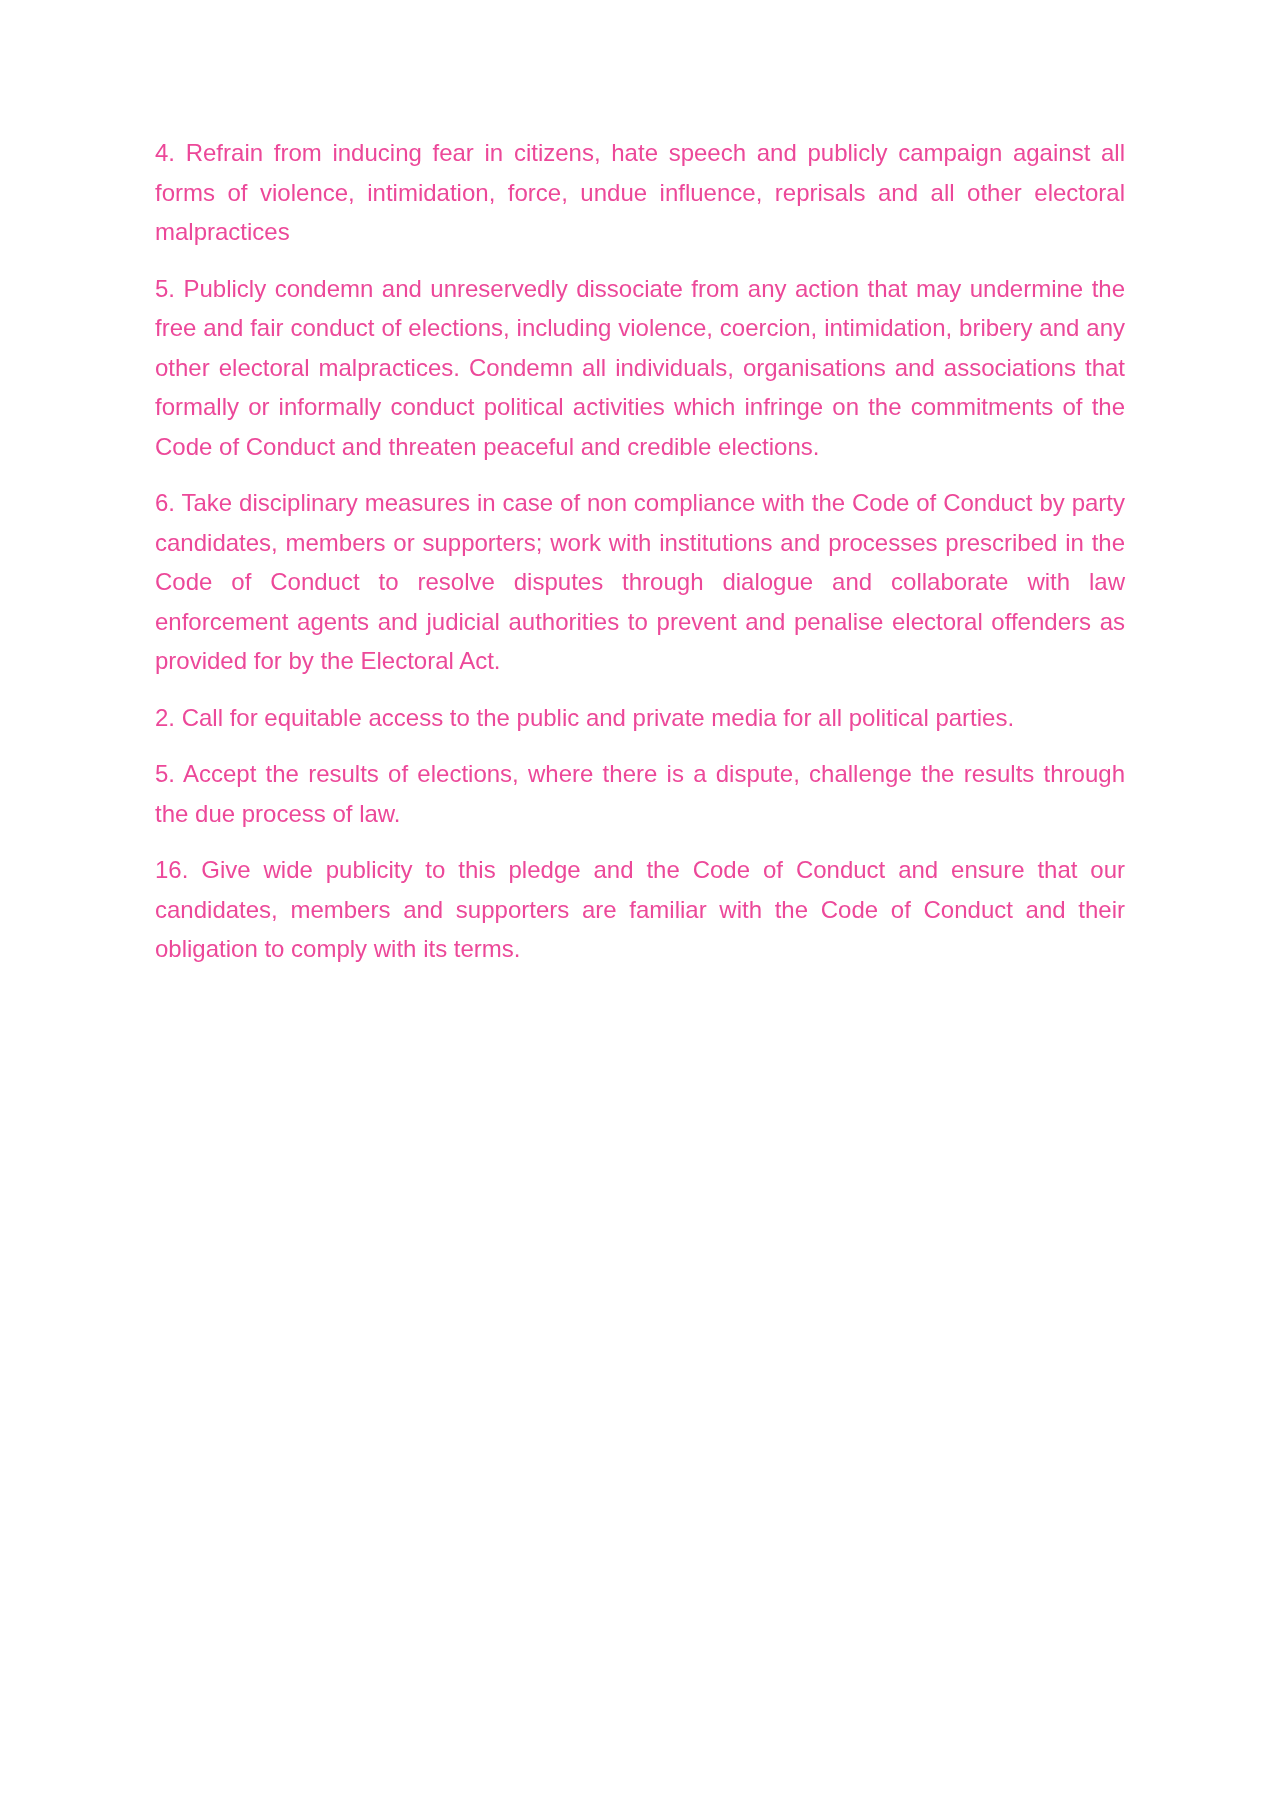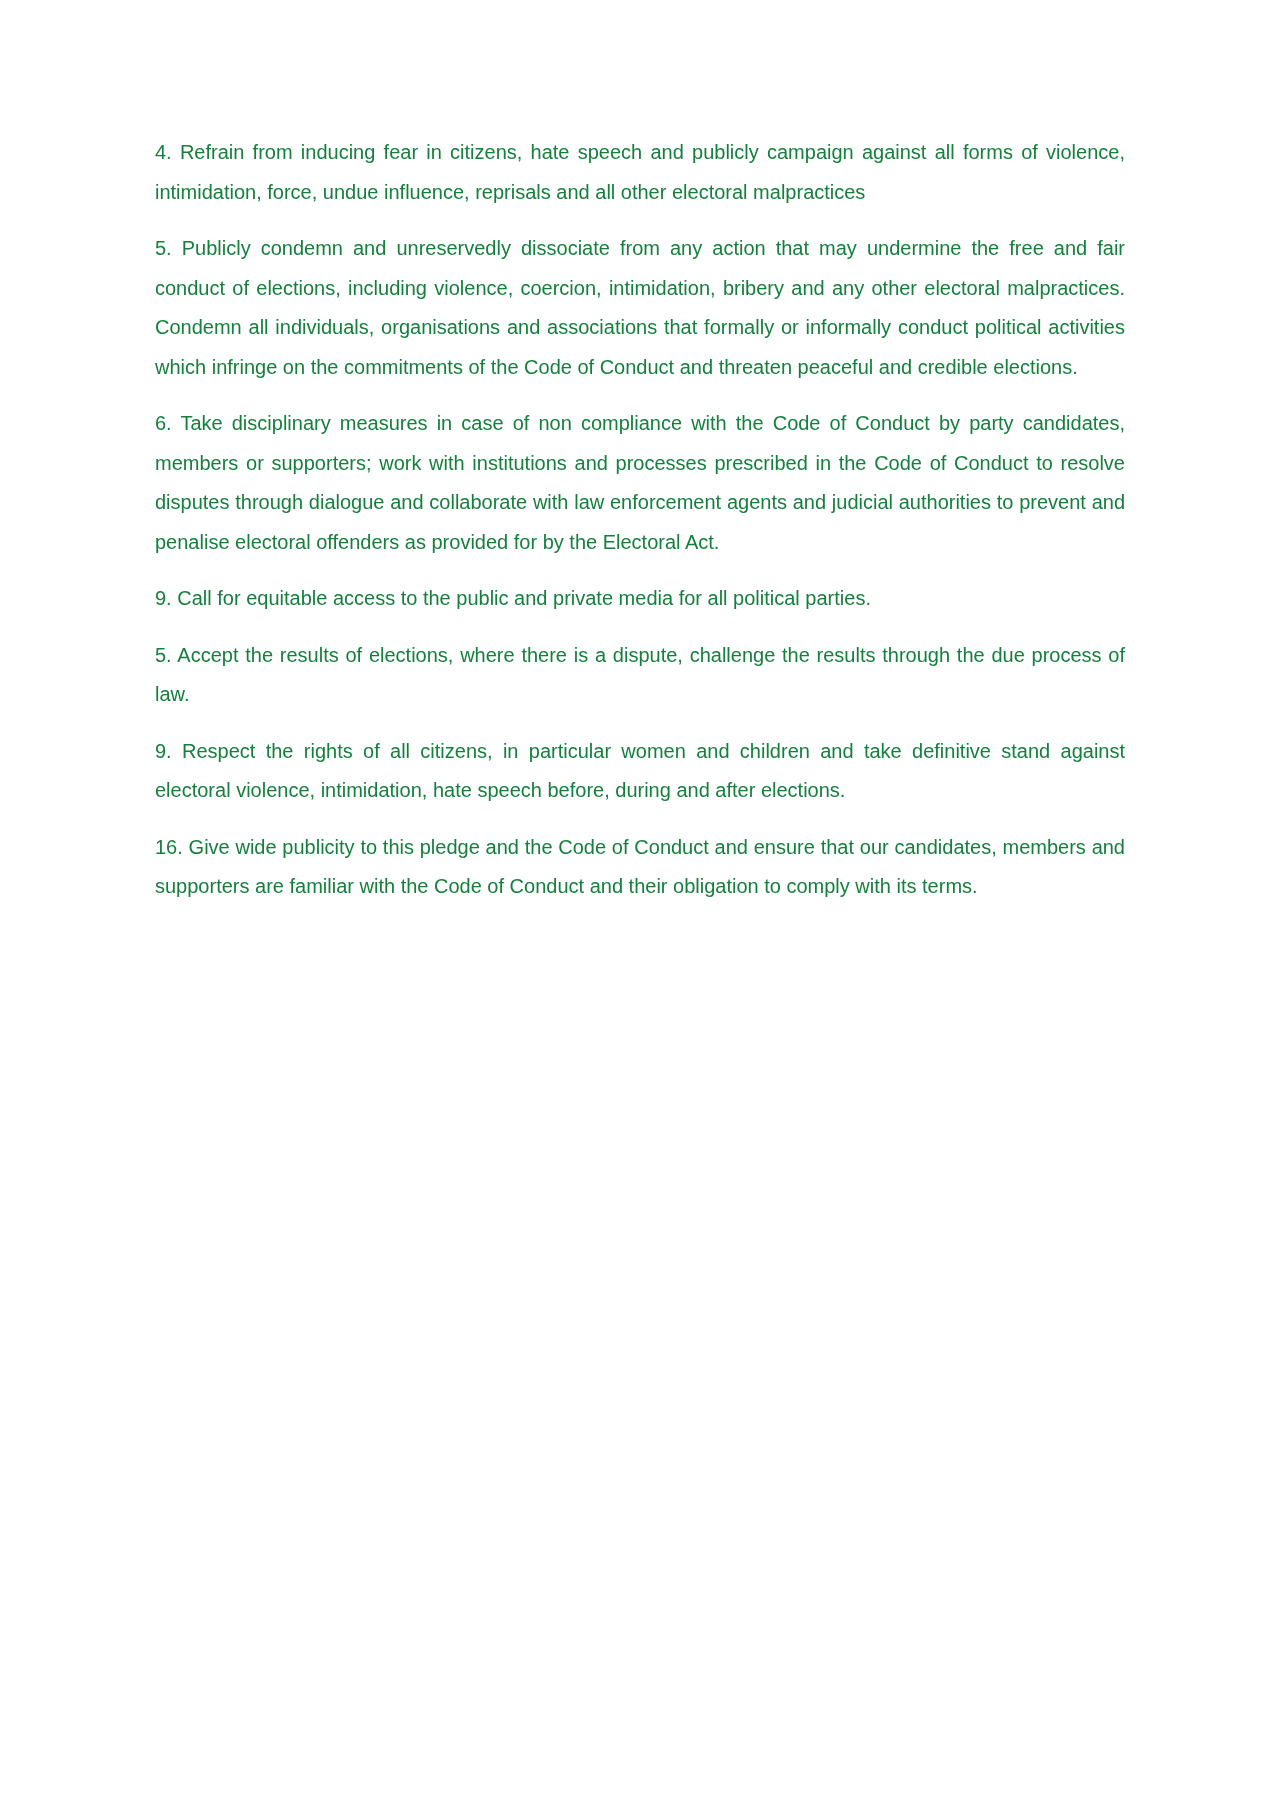--- a/index.html
+++ b/index.html
@@ -1,30 +1,29 @@
 <!DOCTYPE html>
 <html><head>
   <meta charset="utf-8">
   <style>
     html, body { margin: 0; padding: 0; background: #ffffff; }
     body { width: 1273px; height: 1800px; position: relative; overflow: hidden; }
     .page { position: absolute; left: 155px; top: 133px; width: 970px; }
     .para {
       font-family: "Liberation Sans", sans-serif;
-      font-size: 20px;
+      font-size: 24px;
       line-height: 39.5px;
-      color: #15803d;
+      color: #ec4899;
       text-align: justify;
       margin: 0 0 17px 0;
     }
   </style>
 </head>
 <body>
 
 <div class="page">
   <p class="para">4. Refrain from inducing fear in citizens, hate speech and publicly campaign against all forms of violence, intimidation, force, undue influence, reprisals and all other electoral malpractices</p>
   <p class="para">5. Publicly condemn and unreservedly dissociate from any action that may undermine the free and fair conduct of elections, including violence, coercion, intimidation, bribery and any other electoral malpractices. Condemn all individuals, organisations and associations that formally or informally conduct political activities which infringe on the commitments of the Code of Conduct and threaten peaceful and credible elections.</p>
   <p class="para">6. Take disciplinary measures in case of non compliance with the Code of Conduct by party candidates, members or supporters; work with institutions and processes prescribed in the Code of Conduct to resolve disputes through dialogue and collaborate with law enforcement agents and judicial authorities to prevent and penalise electoral offenders as provided for by the Electoral Act.</p>
-  <p class="para">9. Call for equitable access to the public and private media for all political parties.</p>
+  <p class="para">2. Call for equitable access to the public and private media for all political parties.</p>
   <p class="para">5. Accept the results of elections, where there is a dispute, challenge the results through the due process of law.</p>
-  <p class="para">9. Respect the rights of all citizens, in particular women and children and take definitive stand against electoral violence, intimidation, hate speech before, during and after elections.</p>
   <p class="para">16. Give wide publicity to this pledge and the Code of Conduct and ensure that our candidates, members and supporters are familiar with the Code of Conduct and their obligation to comply with its terms.</p>
 </div>
 
 </body></html>

